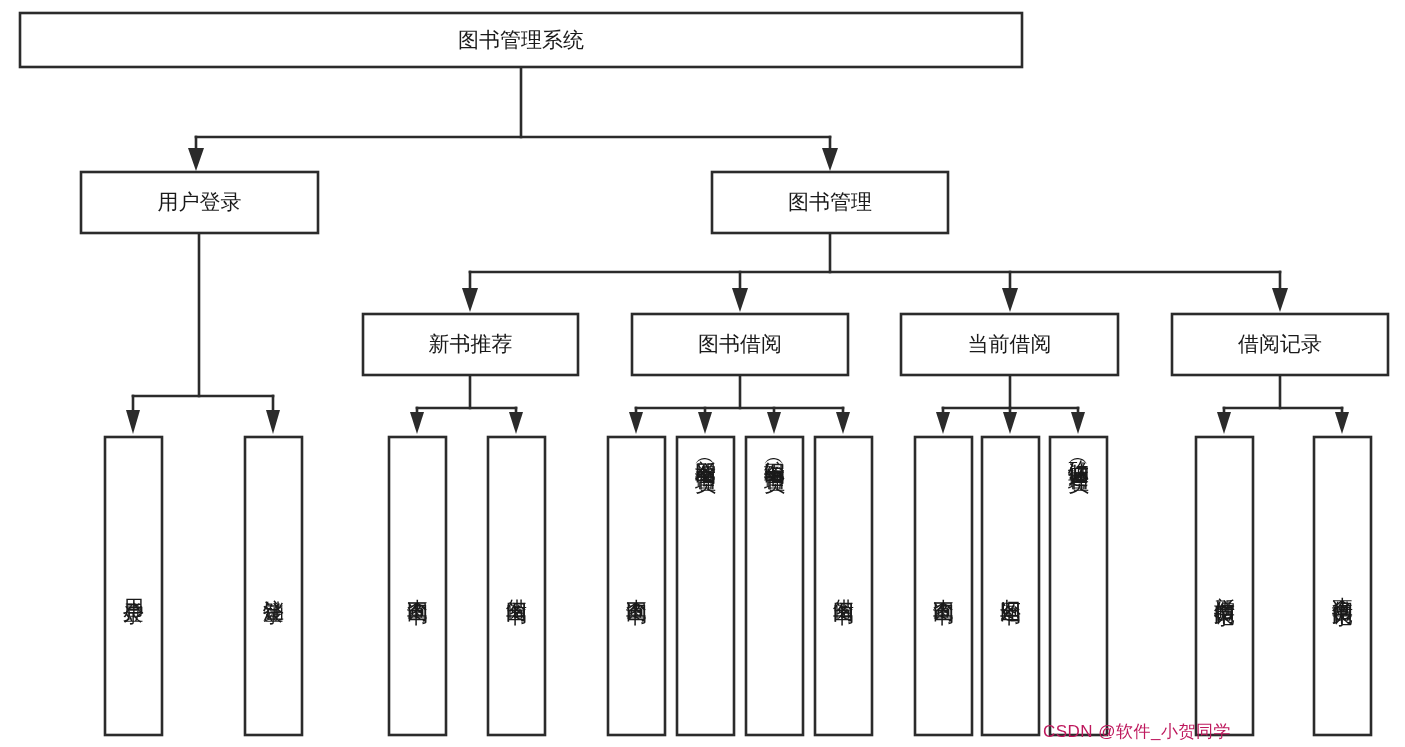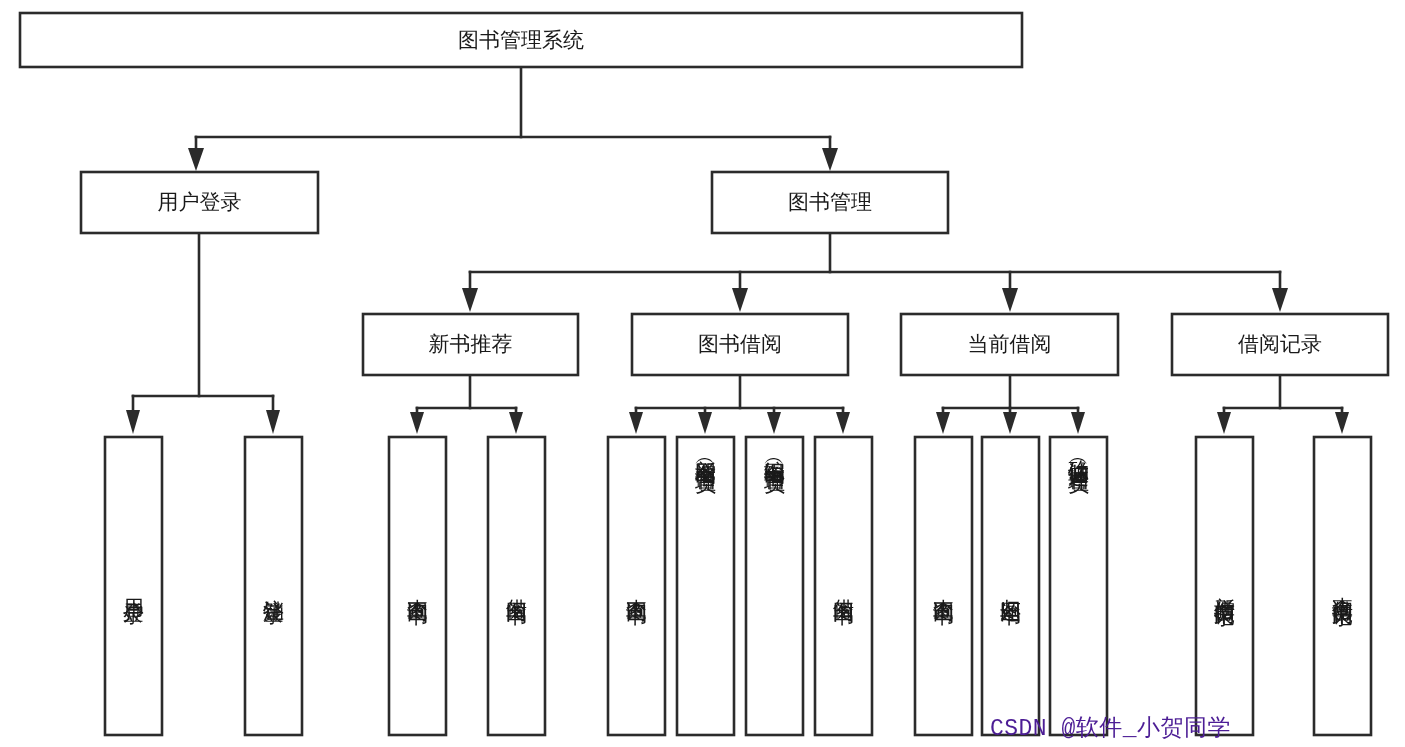--- a/index.html
+++ b/index.html
@@ -66,23 +66,23 @@
     align-items: center;
     justify-content: center;
   }
   .node-label-v.align-top {
     justify-content: flex-start;
   }
   .watermark {
     position: absolute;
     right: 10px;
     bottom: 4px;
-    font-family: Liberation Mono, monospace;
-    font-size: 23px;
-    color: #4c1d95;
+    font-family: Liberation Sans, sans-serif;
+    font-size: 17px;
+    color: #be185d;
     letter-spacing: 0.5px;
     user-select: none;
   }
 </style>
 </head>
 <body>
 
 <div id="diagram-root">
 
   <svg class="diagram-canvas" viewBox="0 0 1405 747" xmlns="http://www.w3.org/2000/svg">

